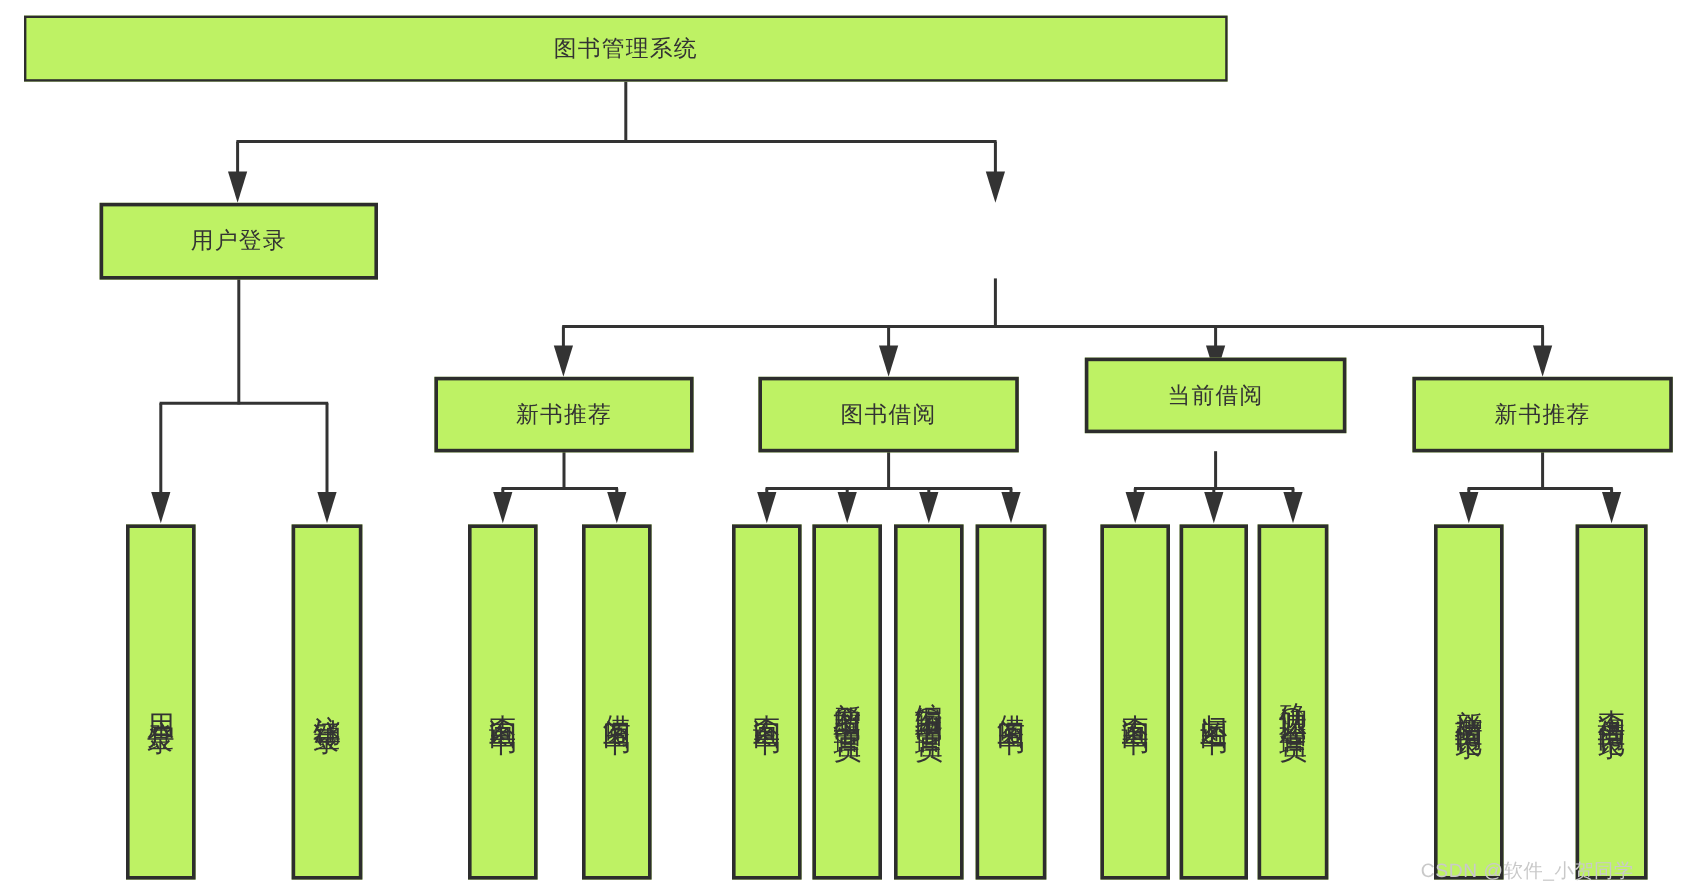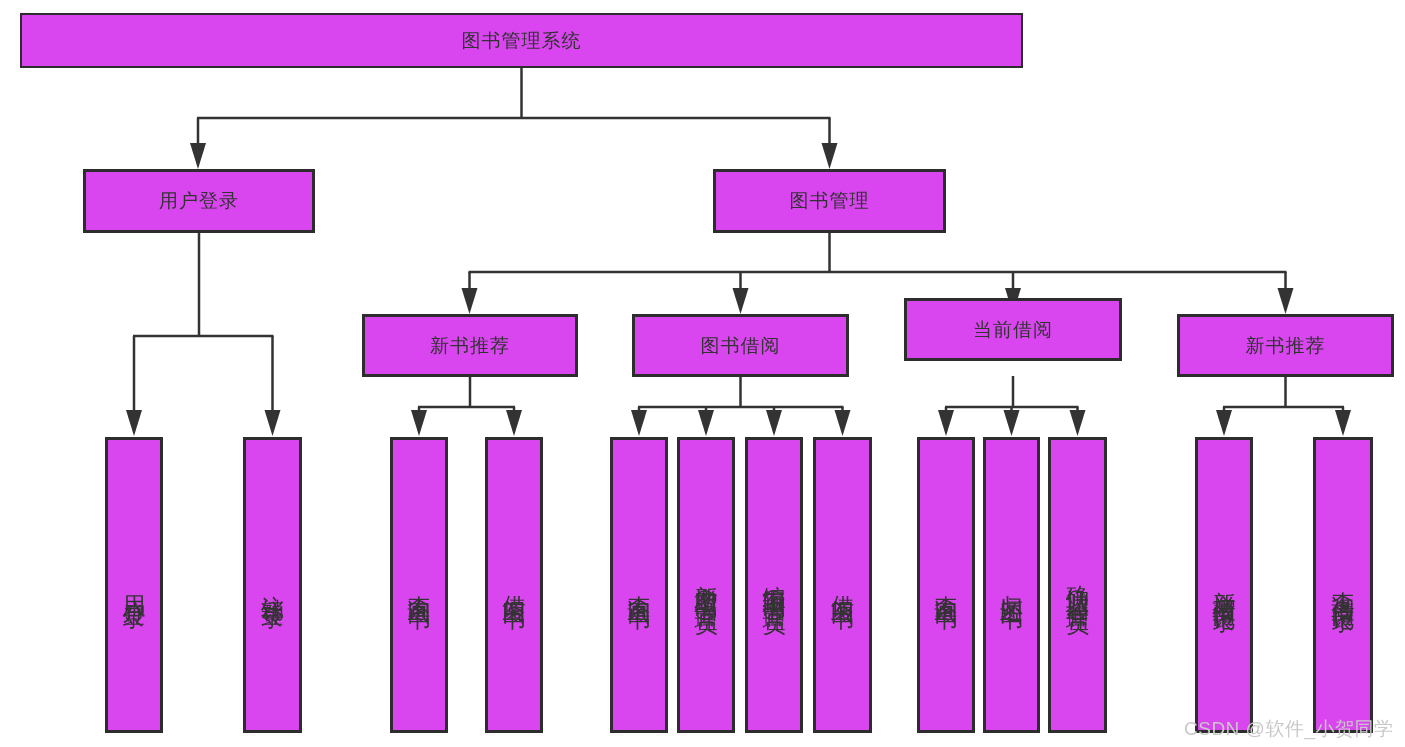--- a/index.html
+++ b/index.html
@@ -7,38 +7,38 @@
     position:relative;
     width:1405px;height:747px;
     background:#ffffff;
     font-family:"Liberation Sans","DejaVu Sans",sans-serif;
     overflow:hidden;
   }
   #connectors{position:absolute;left:0;top:0;width:1405px;height:747px;}
   .node{
     position:absolute;
     border:3px solid #2d2d2d;
-    background:#d946ef;
+    background:#bef264;
     box-sizing:border-box;
     display:flex;align-items:center;justify-content:center;
     color:#333333;
   }
   .node.root{border-width:2px;}
   .node.h{font-size:19px;letter-spacing:1px;}
   .node.v{
     font-size:23px;
     writing-mode:vertical-rl;
     letter-spacing:4px;
     line-height:1;
     text-align:center;
   }
   #watermark{
     position:absolute;
     left:1184px;top:716px;
-    font-size:19px;
+    font-size:16px;
     color:#c9c9c9;
     letter-spacing:0.5px;
     white-space:nowrap;
     z-index:5;
   }
 </style>
 </head>
 <body>
 
 <div id="stage">
@@ -94,21 +94,20 @@
       <polygon points="1069.5,410 1085.5,410 1077.5,436" fill="#333333"></polygon>
       <line x1="1224" y1="407" x2="1224" y2="414" stroke="#333333" stroke-width="2.5"></line>
       <polygon points="1216,410 1232,410 1224,436" fill="#333333"></polygon>
       <line x1="1343" y1="407" x2="1343" y2="414" stroke="#333333" stroke-width="2.5"></line>
       <polygon points="1335,410 1351,410 1343,436" fill="#333333"></polygon>
     </svg>
 
   <div class="node h root" style="left:20px;top:13px;width:1003px;height:55px">图书管理系统</div>
 
   <div class="node h" style="left:83px;top:169px;width:232px;height:64px">用户登录</div>
-  <div class="node h" style="left:713px;top:169px;width:233px;height:64px">图书管理</div>
 
   <div class="node h" style="left:362px;top:314px;width:216px;height:63px">新书推荐</div>
   <div class="node h" style="left:632px;top:314px;width:217px;height:63px">图书借阅</div>
   <div class="node h" style="left:904px;top:298px;width:218px;height:63px">当前借阅</div>
   <div class="node h" style="left:1177px;top:314px;width:217px;height:63px">新书推荐</div>
 
   <div class="node v" style="left:105px;top:437px;width:58px;height:296px">用户登录</div>
   <div class="node v" style="left:243px;top:437px;width:59px;height:296px">注销登录</div>
 
   <div class="node v" style="left:390px;top:437px;width:58px;height:296px">查询图书</div>

